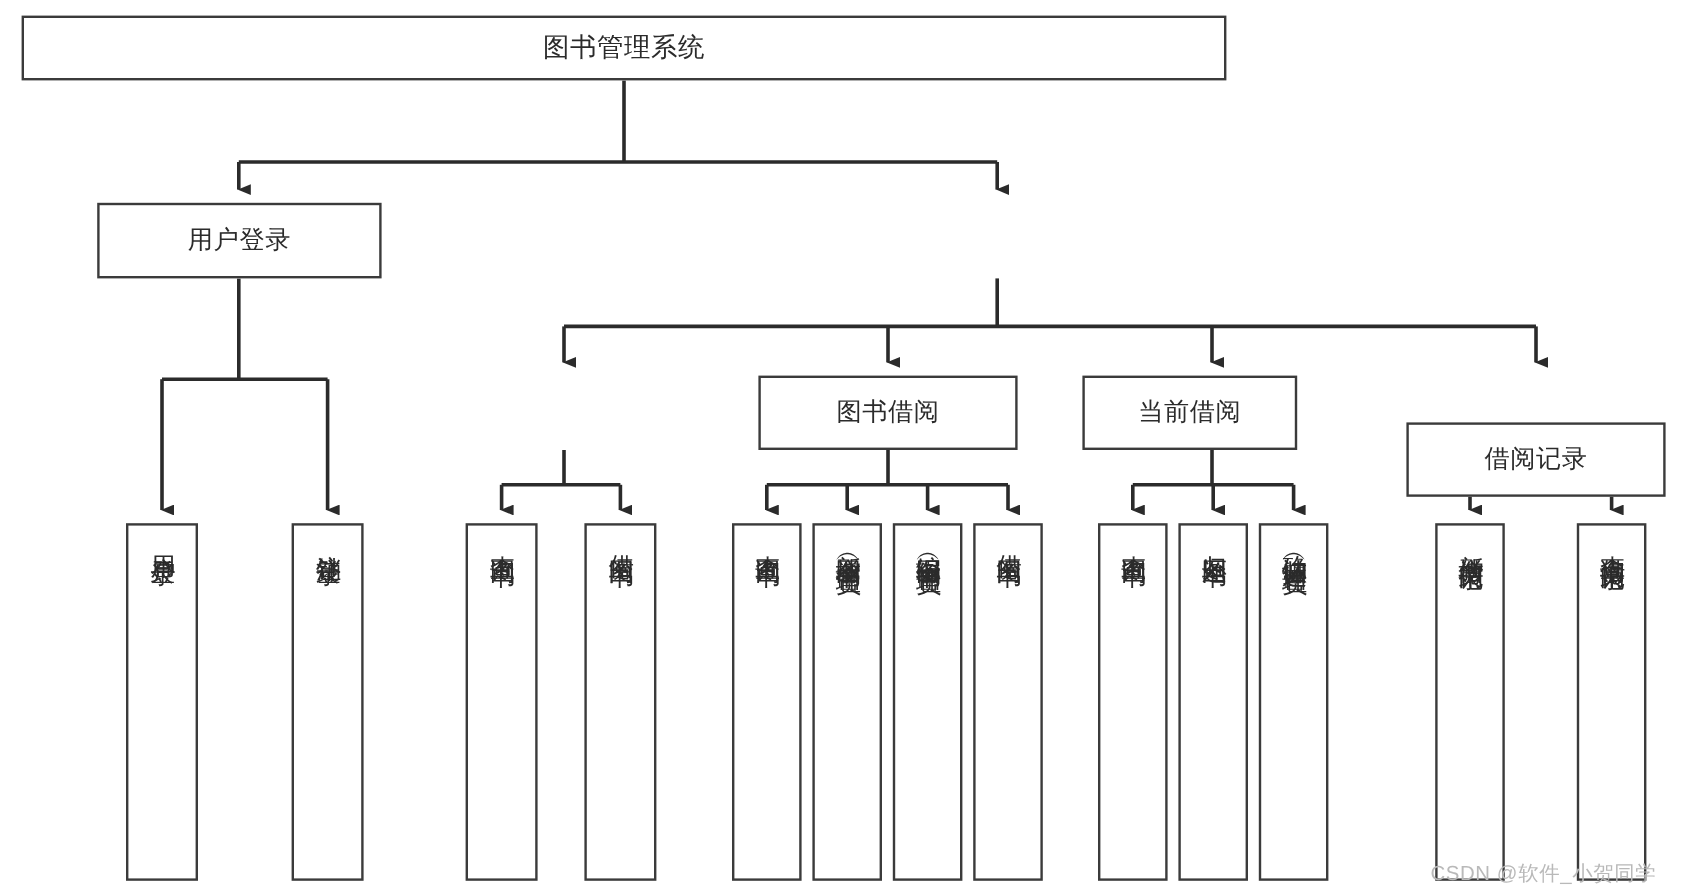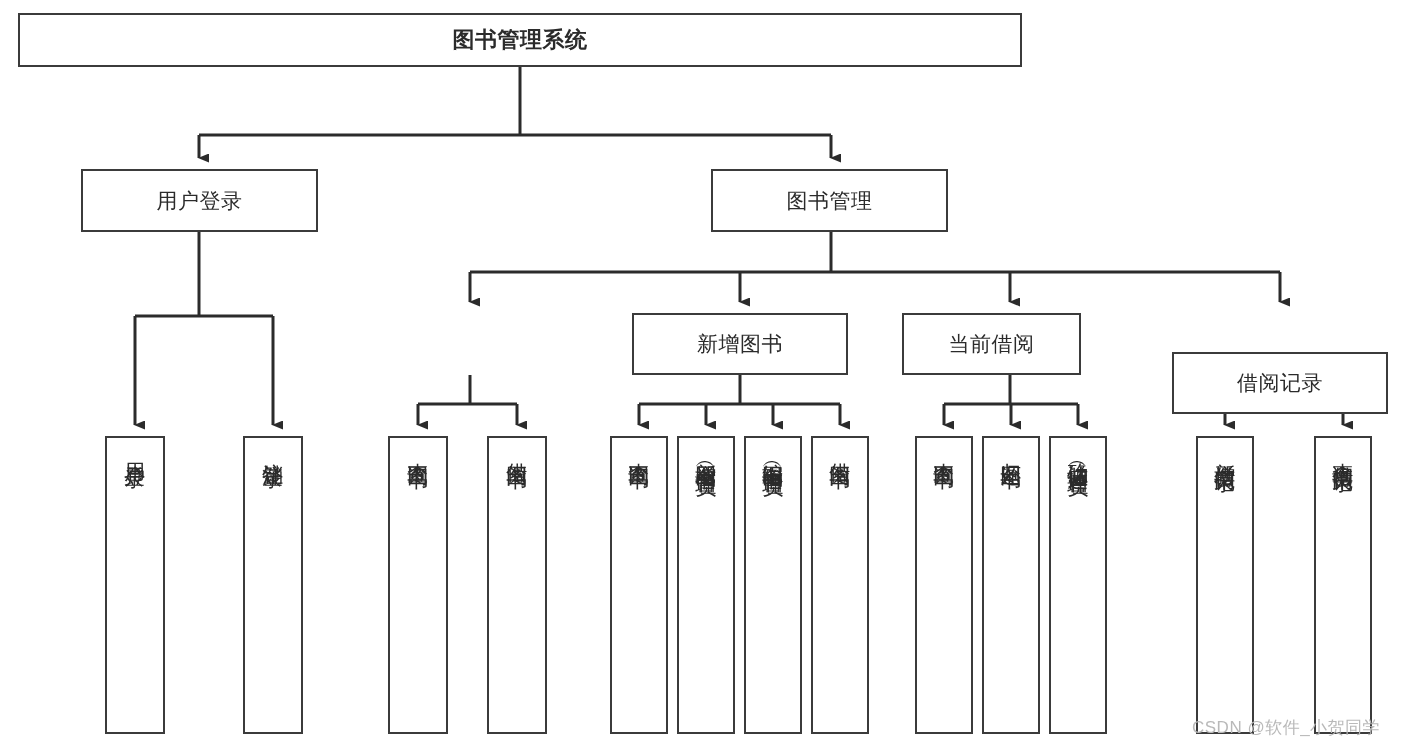--- a/index.html
+++ b/index.html
@@ -118,33 +118,30 @@
       <path d="M1011,404 L1011,425" marker-end="url(#arrowhead)"></path>
       <path d="M1078,404 L1078,425" marker-end="url(#arrowhead)"></path>
 
       <path d="M1280,375 L1280,404"></path>
       <path d="M1225,404 L1343,404"></path>
       <path d="M1225,404 L1225,425" marker-end="url(#arrowhead)"></path>
       <path d="M1343,404 L1343,425" marker-end="url(#arrowhead)"></path>
     </g>
   </svg>
 
-  <div class="node horizontal root" style="left: 18px; top: 13px; width: 1004px; height: 54px; font-weight: bold;">
+  <div class="node horizontal root" style="left: 18px; top: 13px; width: 1004px; height: 54px;">
     <span class="node-label">图书管理系统</span>
   </div>
 
   <div class="node horizontal" style="left: 81px; top: 169px; width: 237px; height: 63px;">
     <span class="node-label">用户登录</span>
   </div>
-  <div class="node horizontal" style="left: 711px; top: 169px; width: 237px; height: 63px;">
-    <span class="node-label">图书管理</span>
-  </div>
 
   <div class="node horizontal" style="left: 632px; top: 313px; width: 216px; height: 62px;">
-    <span class="node-label">新增图书</span>
+    <span class="node-label">图书借阅</span>
   </div>
   <div class="node horizontal" style="left: 902px; top: 313px; width: 179px; height: 62px;">
     <span class="node-label">当前借阅</span>
   </div>
   <div class="node horizontal" style="left: 1172px; top: 313px; width: 216px; height: 62px; margin-top: 39px;">
     <span class="node-label">借阅记录</span>
   </div>
 
   <div class="node vertical" style="left: 105px; top: 436px; width: 60px; height: 298px;">
     <span class="node-label">用户登录</span>

